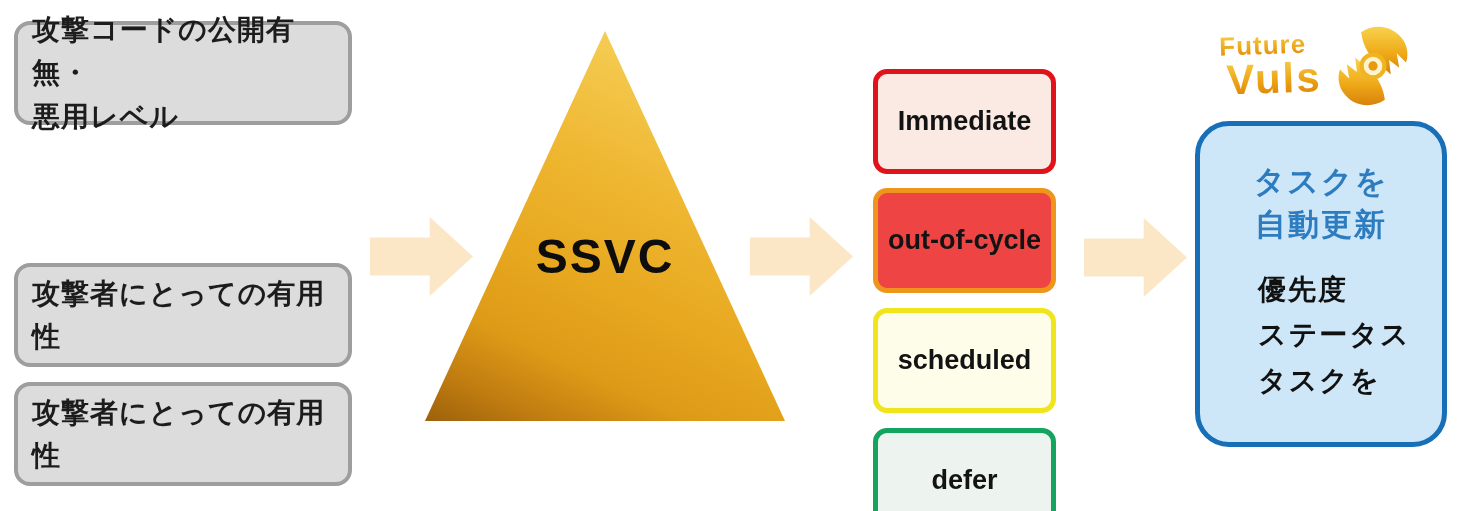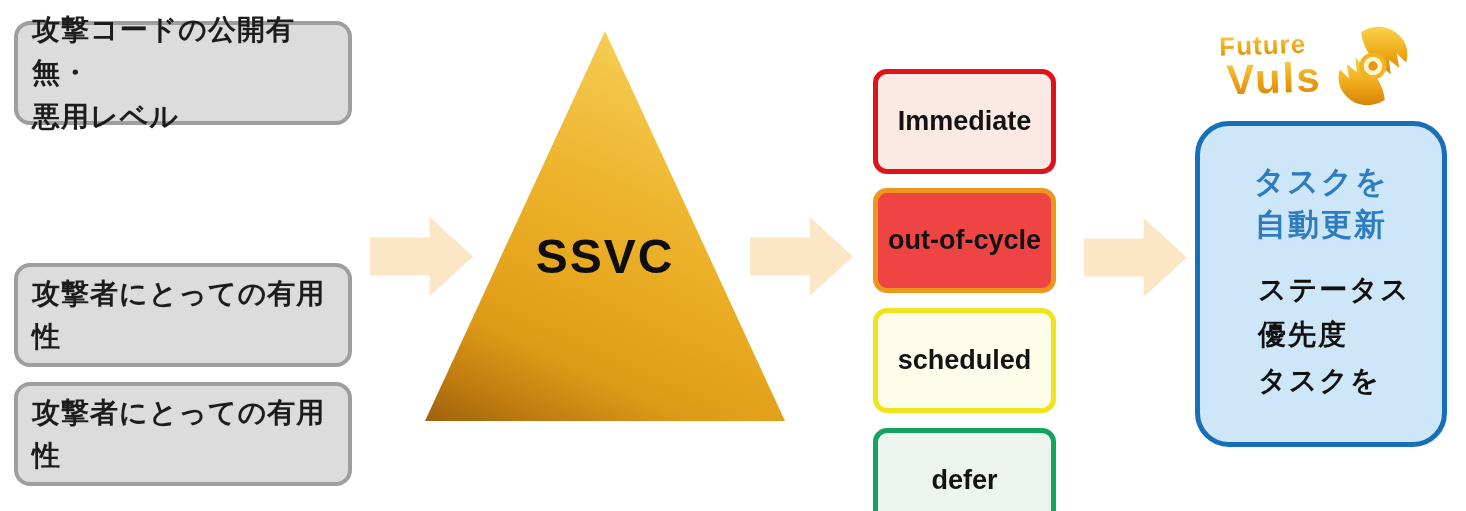--- a/index.html
+++ b/index.html
@@ -246,19 +246,19 @@
       <circle cx="50" cy="52" r="16" fill="#f0b322"></circle>
       <circle cx="50" cy="52" r="11" fill="#fcf3cf"></circle>
       <circle cx="50" cy="52" r="5.5" fill="#e8990f"></circle>
     </svg>
   </div>
 
   <div class="blue-box">
     <div class="task-heading">タスクを
 自動更新</div>
     <ul class="task-items">
+      <li>優先度</li>
       <li>ステータス</li>
-      <li>優先度</li>
       <li>タスクを</li>
     </ul>
   </div>
 
 </div>
 
 </body></html>

